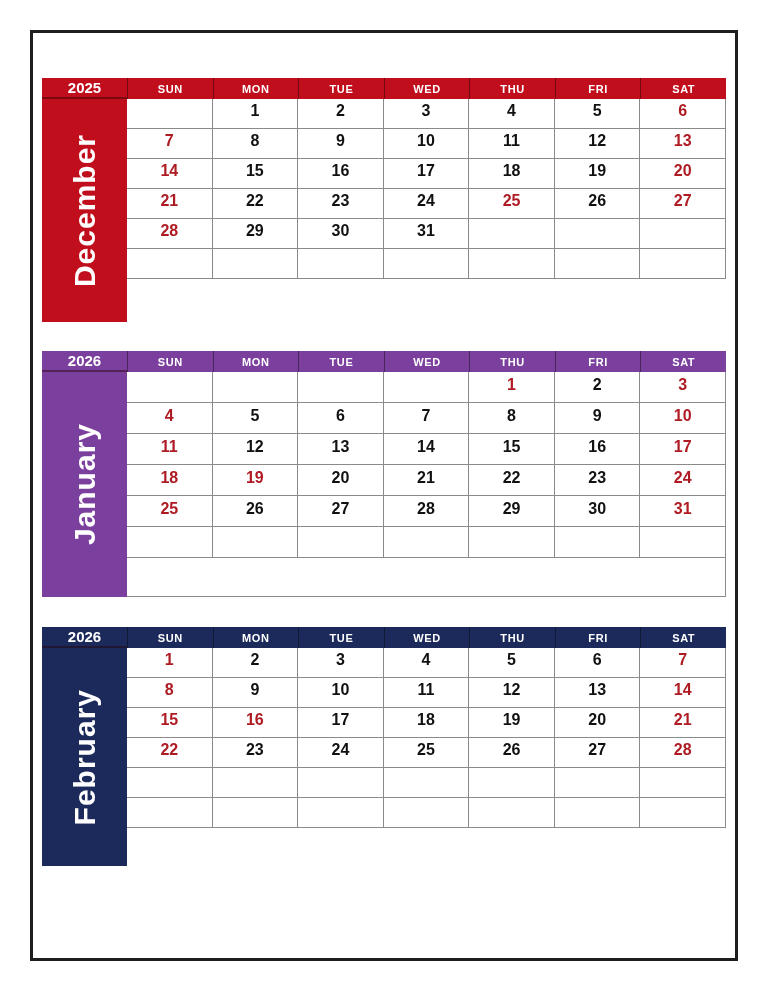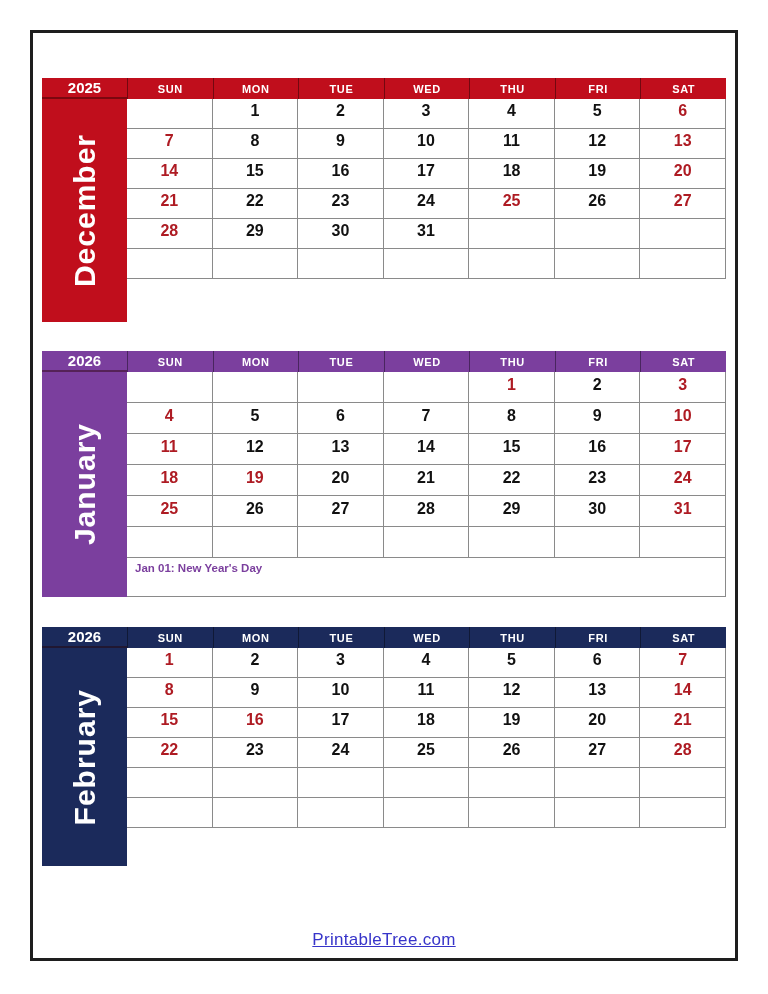--- a/index.html
+++ b/index.html
@@ -219,21 +219,20 @@
         <div class="cell red">31</div>
         <div class="cell"></div>
         <div class="cell"></div>
         <div class="cell"></div>
         <div class="cell"></div>
         <div class="cell"></div>
         <div class="cell"></div>
         <div class="cell"></div>
       </div>
     <div class="notes" style="color: rgb(123, 63, 158);">
-        <div class="note-line">Jan 01: New Year's Day</div>
       </div>
   </section>
 
   <section class="cal" style="left: 9px; top: 594px; width: 684px; height: 239px; --notesh: 38px; --accent: #1B2A5B;">
     <div class="year">2026</div>
     <div class="dow-row">
         <div class="dow">SUN</div>
         <div class="dow">MON</div>
         <div class="dow">TUE</div>
         <div class="dow">WED</div>
@@ -283,17 +282,14 @@
         <div class="cell"></div>
         <div class="cell"></div>
         <div class="cell"></div>
         <div class="cell"></div>
         <div class="cell"></div>
         <div class="cell"></div>
         <div class="cell"></div>
       </div>
   </section>
 
-  <div class="footer">
-    <a class="flink" href="#">PrintableTree.com</a>
-  </div>
 
 </div>
 
 </body></html>

